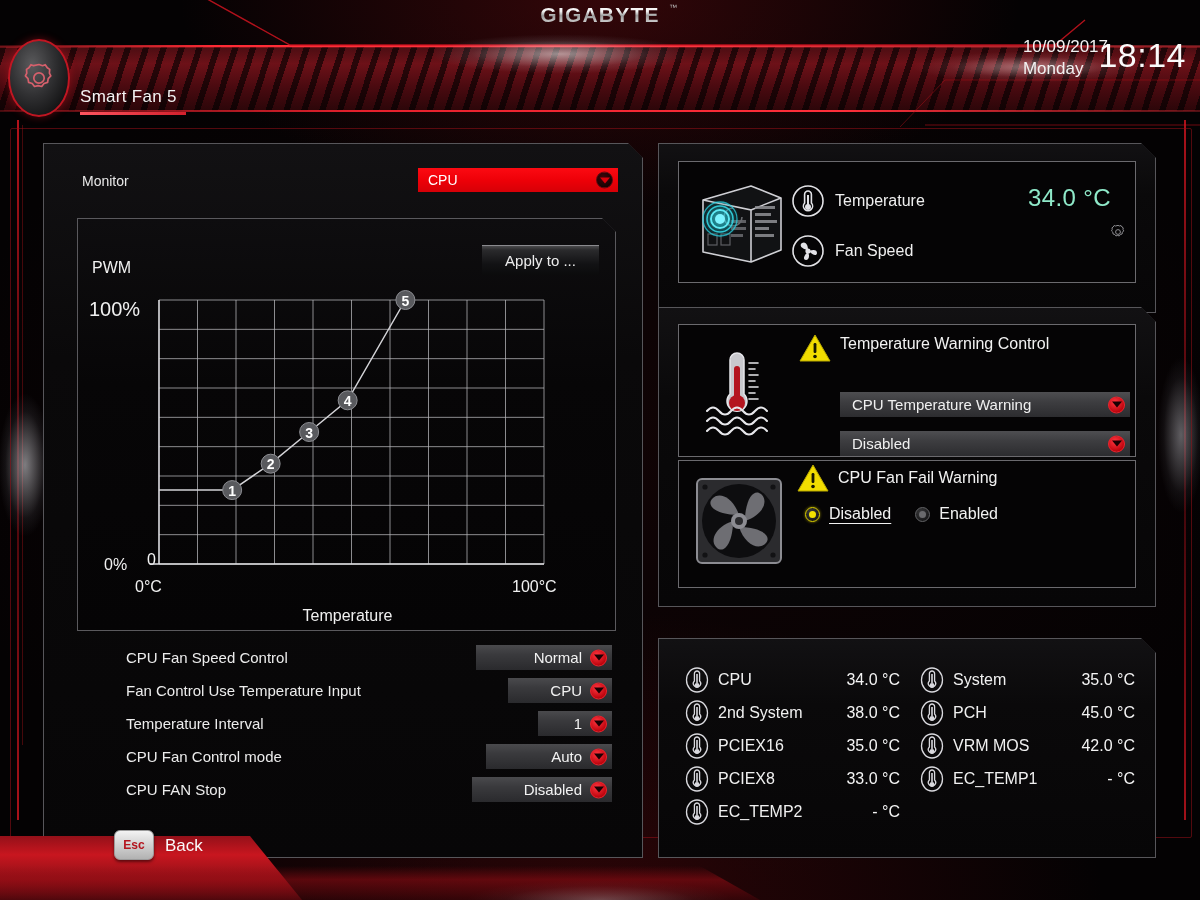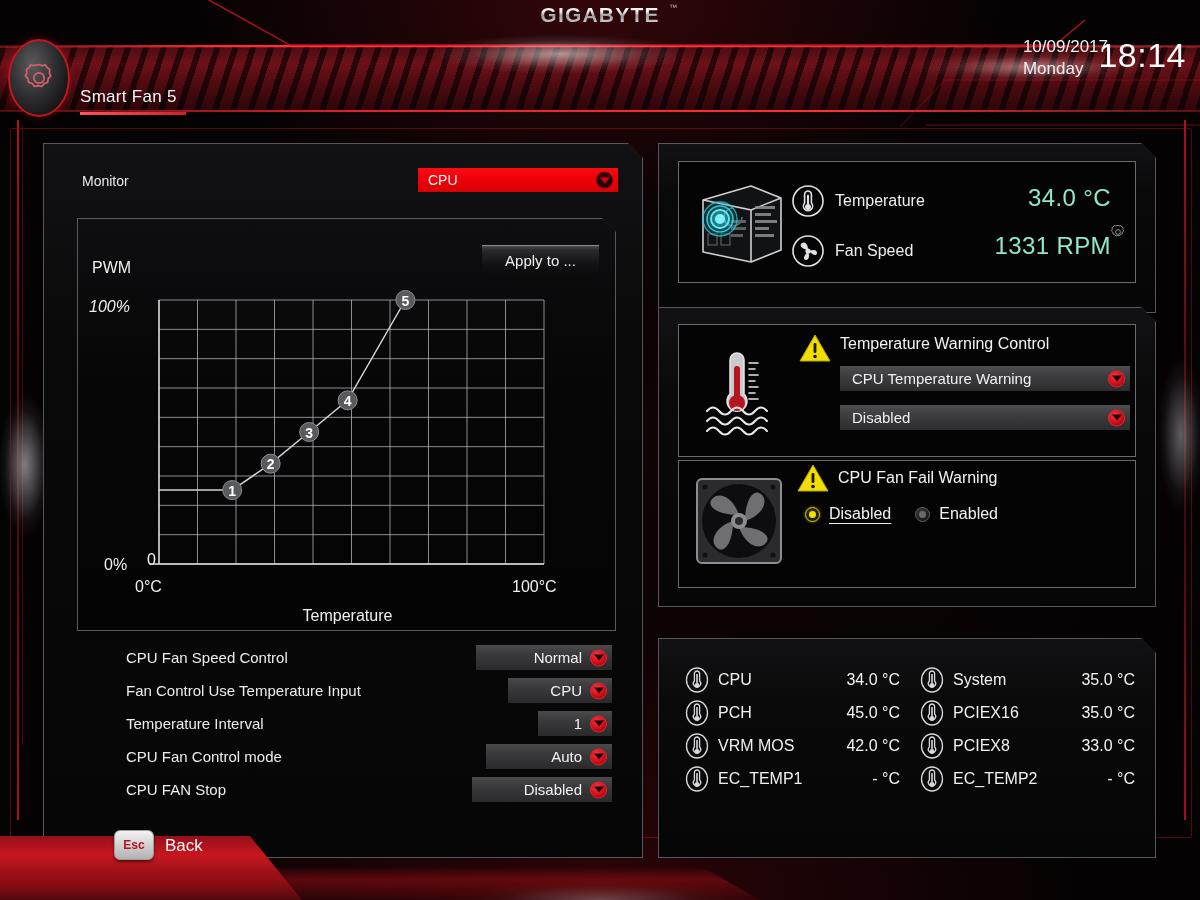--- a/index.html
+++ b/index.html
@@ -182,21 +182,21 @@
   }
   .chart-clip { clip-path: polygon(0 0, calc(100% - 14px) 0, 100% 14px, 100% 100%, 0 100%); }
   .apply-btn {
     position: absolute; right: 16px; top: 26px; width: 117px; height: 30px;
     background: linear-gradient(to bottom, #4a4a4c 0%, #2a2a2c 14%, #121214 62%, #0b0b0c 100%);
     border-top: 1px solid #8a8a8e;
     display: flex; align-items: center; justify-content: center;
     font-size: 15px; color: #ededed; cursor: pointer;
   }
   .pwm-label { position: absolute; left: 14px; top: 40px; font-size: 16px; color: #f0f0f0; }
-  .y-top { position: absolute; left: 11px; top: 79px; font-size: 16px; color: #f0f0f0; font-style: italic; }
+  .y-top { position: absolute; left: 11px; top: 79px; font-size: 20px; color: #f0f0f0; }
   .y-bot { position: absolute; left: 26px; top: 337px; font-size: 16px; color: #f0f0f0; }
   .origin-0 { position: absolute; left: 69px; top: 332px; font-size: 16px; color: #f5f5f5; }
   .x-left { position: absolute; left: 57px; top: 359px; font-size: 16px; color: #f0f0f0; }
   .x-right { position: absolute; left: 434px; top: 359px; font-size: 16px; color: #f0f0f0; }
   .x-title { position: absolute; left: 0; top: 388px; width: 539px; text-align: center; font-size: 16px; color: #f0f0f0; }
   #plot-svg { position: absolute; left: 0; top: 0; }
 
   
   #settings { position: absolute; left: 38px; top: 497px; width: 530px; }
   .set-row {
@@ -258,21 +258,21 @@
     text-align: right;
   }
   .gear-small { position: absolute; right: 9px; top: 62px; width: 16px; height: 16px; opacity: 0.75; }
 
   .warn-tri { position: absolute; width: 32px; height: 30px; }
   .tw-title { position: absolute; font-size: 16px; color: #f2f2f2; }
   .tw-select {
     position: absolute; height: 25px;
     background: linear-gradient(to bottom, #4e4e51 0%, #3d3d40 40%, #2c2c2f 100%);
     display: flex; align-items: center; padding-left: 12px;
-    font-size: 15px; color: #f0f0f0; cursor: pointer;
+    font-size: 15px; color: #f0f0f0; cursor: pointer; margin-top: 26px;
   }
   .thermo-icon { position: absolute; left: 22px; top: 20px; width: 88px; height: 92px; }
   .fan-icon { position: absolute; left: 14px; top: 14px; width: 92px; height: 92px; }
 
   .radio-row { position: absolute; left: 126px; top: 44px; display: flex; align-items: center; gap: 24px; }
   .radio-opt { display: flex; align-items: center; gap: 9px; cursor: pointer; }
   .radio-dot {
     width: 15px; height: 15px; border-radius: 50%;
     background: radial-gradient(circle at 40% 34%, #3a3a3c, #151516 80%);
     border: 1px solid #646467;
@@ -531,21 +531,20 @@
               <path d="M17 16 C17 10 14 7 11 9 C8 11 10 15 17 16 Z"></path>
               <path d="M18 17 C23 15 26 16 26 19 C26 22 22 22 18 17 Z"></path>
               <path d="M17 18 C19 22 18 26 15 26 C12 26 12 22 17 18 Z"></path>
               <path d="M16 17 C12 19 8 19 8 22 C8 25 12 24 16 17 Z" opacity="0"></path>
             </g>
             <circle cx="17" cy="17" r="2.6" fill="#e2e2e6"></circle>
           </svg>
         </span>
         <span class="ro-label">Fan Speed</span>
       </div>
-      <div class="ro-value" style="right:24px;top:70px;width:190px;">1331 RPM</div>
 
       <span class="gear-small">
         <svg viewBox="0 0 16 16" width="16" height="16">
           <path d="M8 1.4 l1.7 0.6 1.3 -0.5 1 1.5 1.2 0.8 -0.2 1.8 0.7 1.3 -1.3 1.3 -0.3 1.8 -1.7 0.5 -1.1 1.4 -1.7 -0.4 -1.7 0.4 -1.1 -1.4 -1.7 -0.5 -0.3 -1.8 -1.3 -1.3 0.7 -1.3 -0.2 -1.8 1.2 -0.8 1 -1.5 1.3 0.5 z" fill="none" stroke="#bdbdc2" stroke-width="1"></path>
           <circle cx="8" cy="8" r="2.4" fill="none" stroke="#bdbdc2" stroke-width="1"></circle>
         </svg>
       </span>
     </div>
   </div>
 
@@ -661,20 +660,30 @@
           <span class="sensor-name">System</span>
           <span class="sensor-val">35.0 °C</span>
         </div>
         <div class="sensor-cell">
           <span class="sensor-ico"><svg viewBox="0 0 24 26" width="24" height="26">
               <ellipse cx="12" cy="13" rx="10.5" ry="12" fill="none" stroke="#d8d8dd" stroke-width="1.3"></ellipse>
               <path d="M12 4 a2.6 2.6 0 0 1 2.6 2.6 v7.4 a3.6 3.6 0 1 1 -5.2 0 v-7.4 A2.6 2.6 0 0 1 12 4 z" fill="none" stroke="#d8d8dd" stroke-width="1.3"></path>
               <circle cx="12" cy="18.4" r="2.4" fill="#d8d8dd"></circle>
               <rect x="11.2" y="7" width="1.6" height="9" fill="#d8d8dd"></rect>
             </svg></span>
+          <span class="sensor-name">2nd System</span>
+          <span class="sensor-val">38.0 °C</span>
+        </div>
+        <div class="sensor-cell">
+          <span class="sensor-ico"><svg viewBox="0 0 24 26" width="24" height="26">
+              <ellipse cx="12" cy="13" rx="10.5" ry="12" fill="none" stroke="#d8d8dd" stroke-width="1.3"></ellipse>
+              <path d="M12 4 a2.6 2.6 0 0 1 2.6 2.6 v7.4 a3.6 3.6 0 1 1 -5.2 0 v-7.4 A2.6 2.6 0 0 1 12 4 z" fill="none" stroke="#d8d8dd" stroke-width="1.3"></path>
+              <circle cx="12" cy="18.4" r="2.4" fill="#d8d8dd"></circle>
+              <rect x="11.2" y="7" width="1.6" height="9" fill="#d8d8dd"></rect>
+            </svg></span>
           <span class="sensor-name">PCH</span>
           <span class="sensor-val">45.0 °C</span>
         </div>
         <div class="sensor-cell">
           <span class="sensor-ico"><svg viewBox="0 0 24 26" width="24" height="26">
               <ellipse cx="12" cy="13" rx="10.5" ry="12" fill="none" stroke="#d8d8dd" stroke-width="1.3"></ellipse>
               <path d="M12 4 a2.6 2.6 0 0 1 2.6 2.6 v7.4 a3.6 3.6 0 1 1 -5.2 0 v-7.4 A2.6 2.6 0 0 1 12 4 z" fill="none" stroke="#d8d8dd" stroke-width="1.3"></path>
               <circle cx="12" cy="18.4" r="2.4" fill="#d8d8dd"></circle>
               <rect x="11.2" y="7" width="1.6" height="9" fill="#d8d8dd"></rect>
             </svg></span>

